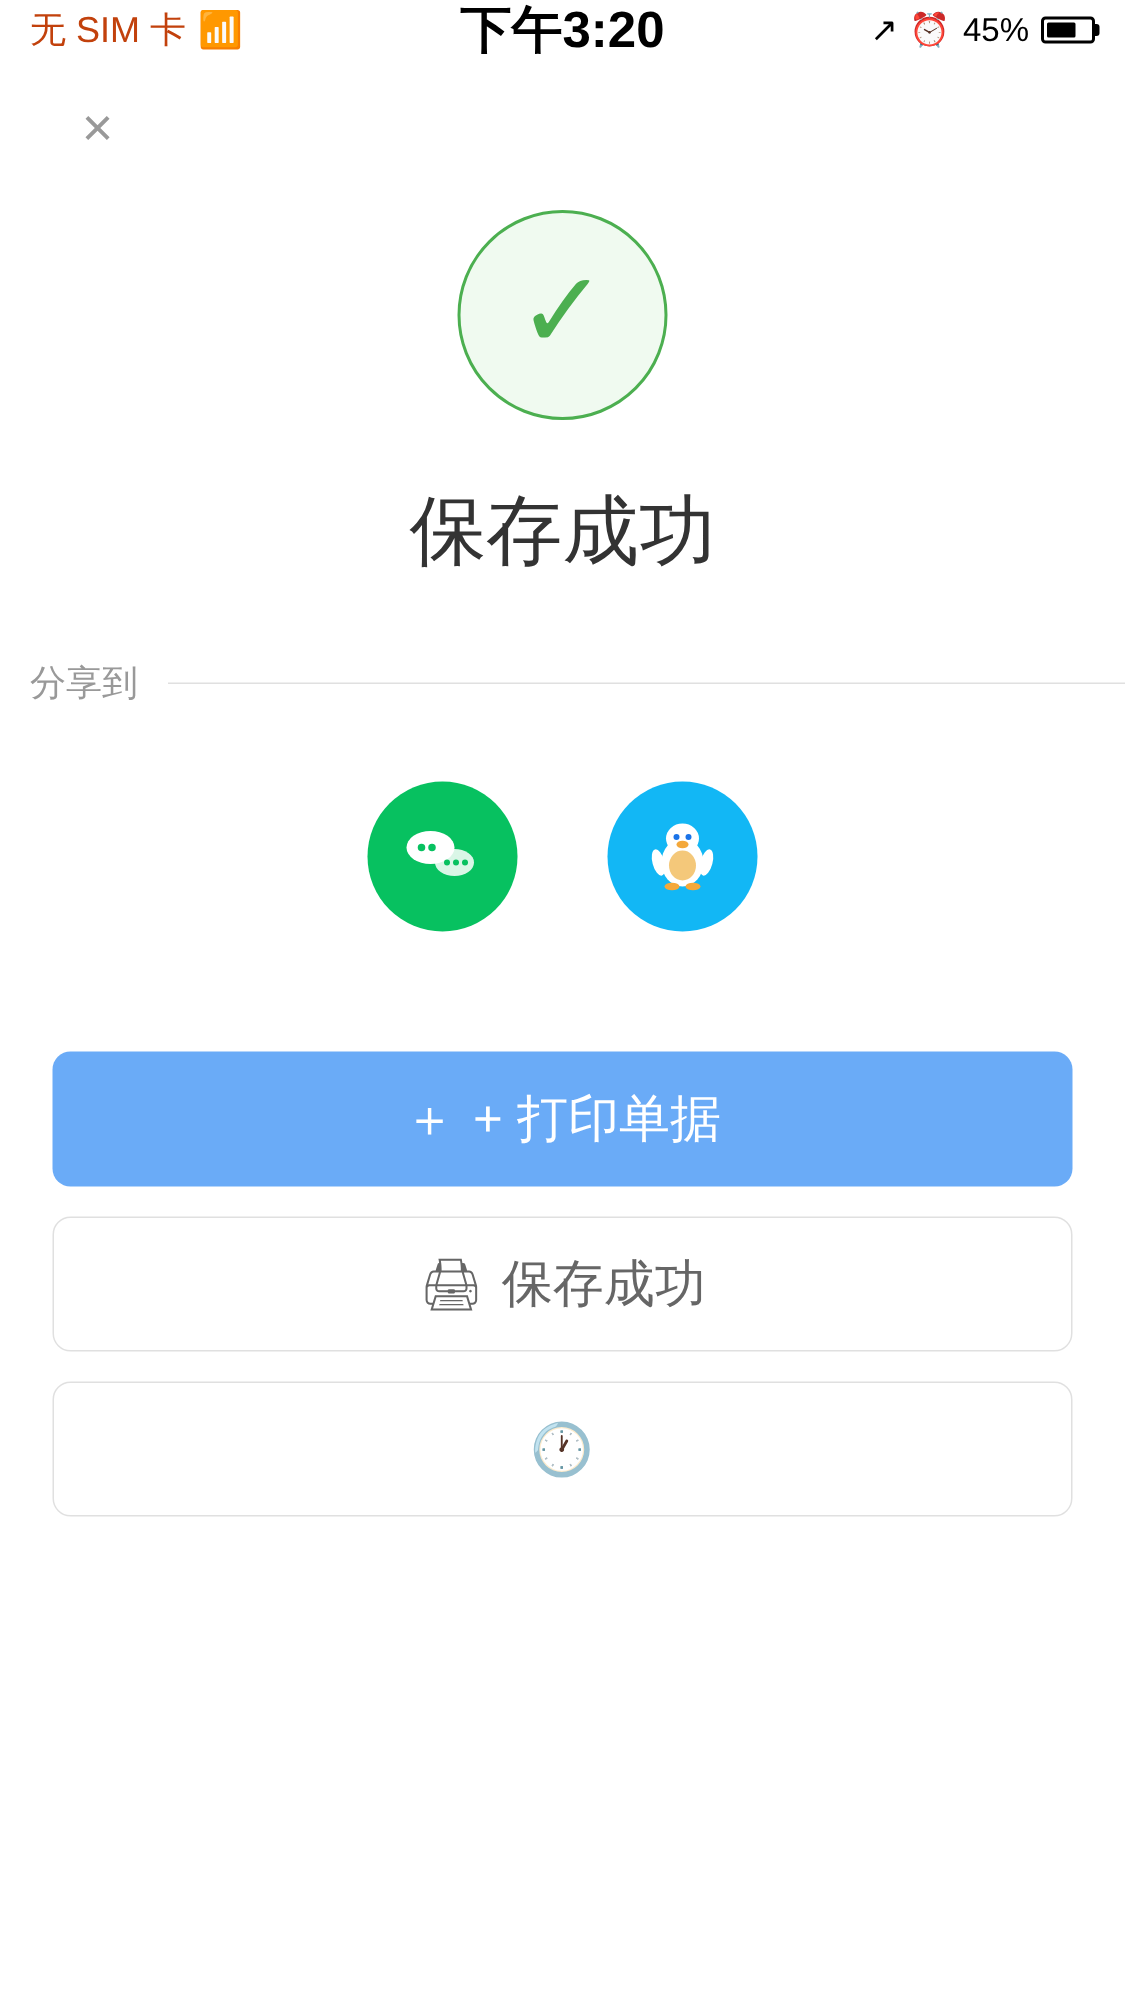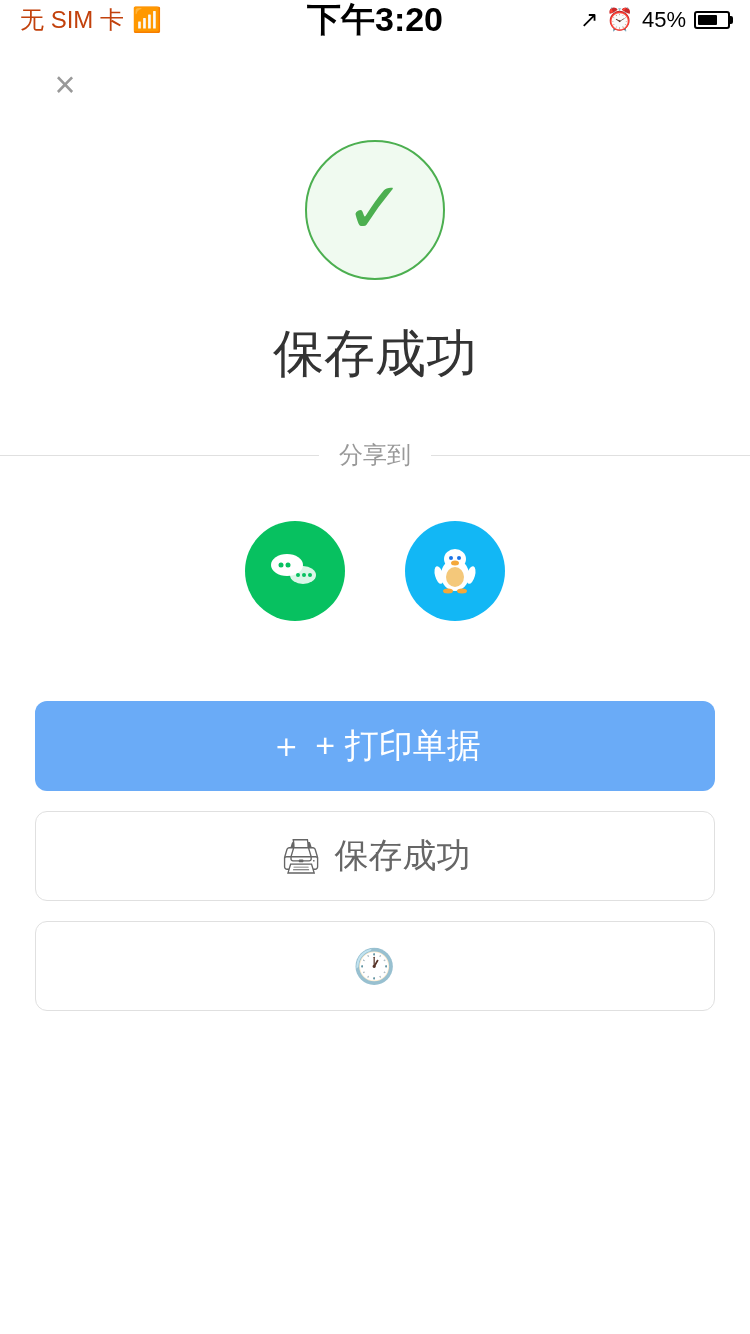--- a/index.html
+++ b/index.html
@@ -146,21 +146,20 @@
       margin-bottom: 50px;
       text-align: center;
     }
 
     
     .share-section {
       width: 100%;
       position: relative;
       display: flex;
       align-items: center;
-      justify-content: center;
       margin-bottom: 50px;
     }
 
     .share-divider-line {
       width: 100%;
       height: 1px;
       background: #e0e0e0;
       position: absolute;
       top: 50%;
     }

